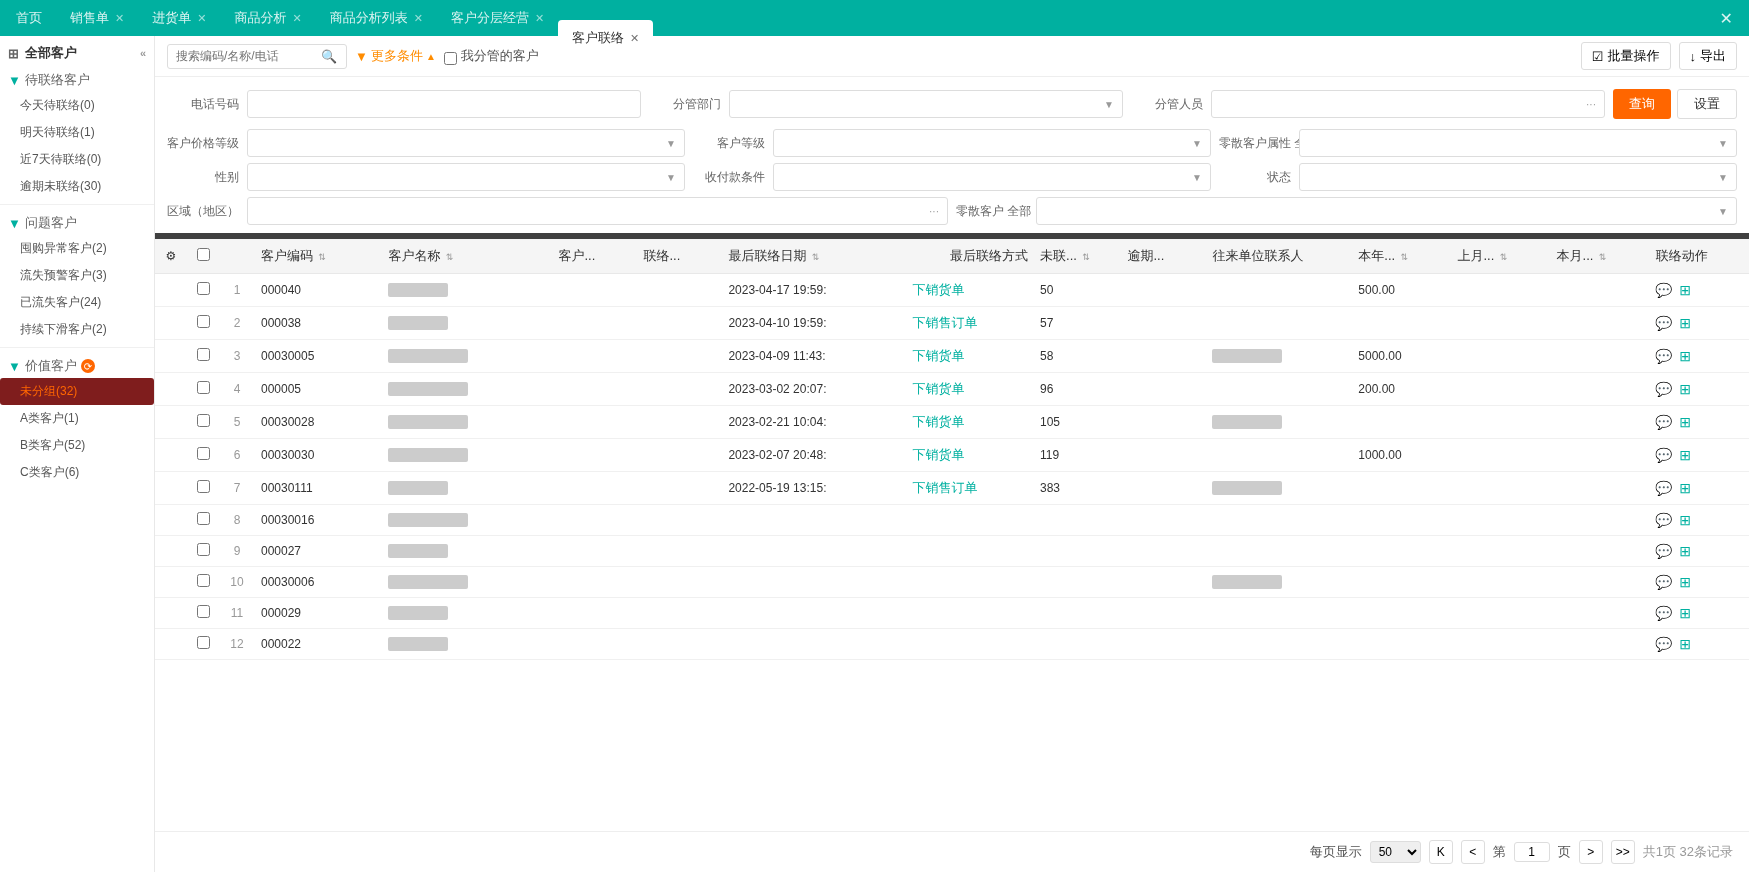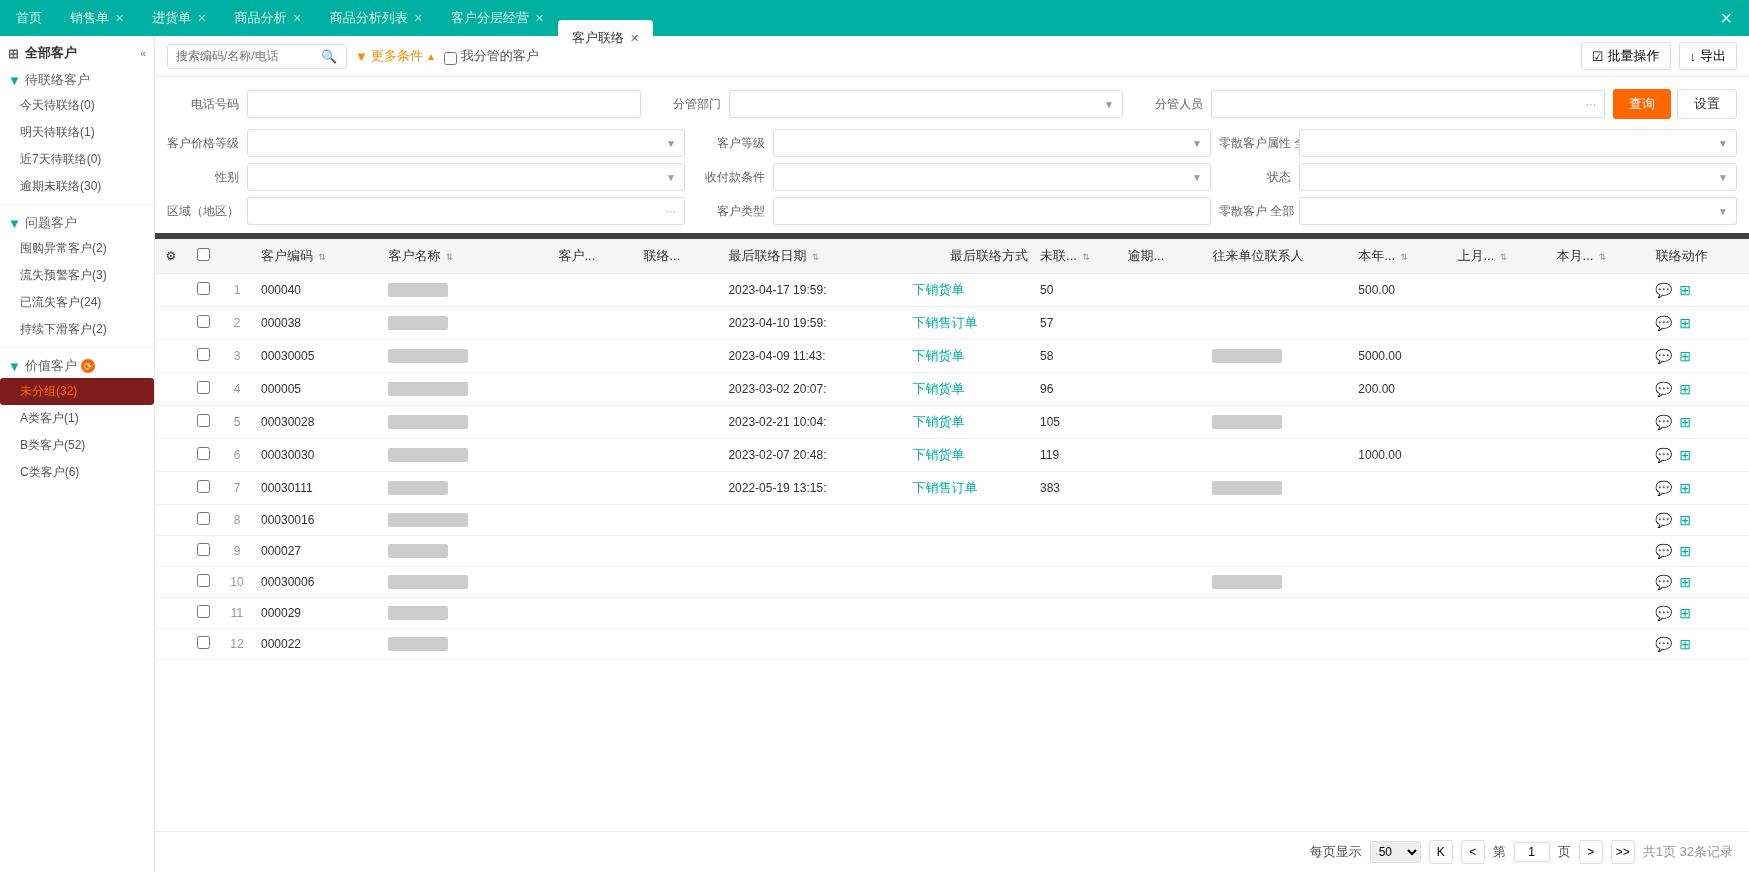--- a/index.html
+++ b/index.html
@@ -338,26 +338,20 @@
 
       <div class="adv-filter-row">
         <div class="filter-field">
           <span class="filter-label">区域（地区）</span>
           <div class="filter-select" style="width:200px;">
             <span></span>
             <span class="chev">···</span>
           </div>
         </div>
         <div class="filter-field">
-          <span class="filter-label">客户类型</span>
-          <div class="filter-select" style="width:220px;">
-            <span></span>
-          </div>
-        </div>
-        <div class="filter-field">
           <span class="filter-label">零散客户 全部</span>
           <div class="filter-select" style="width:180px;">
             <span></span>
             <span class="chev">▼</span>
           </div>
         </div>
       </div>
     </div>
 
     <div class="table-area">

